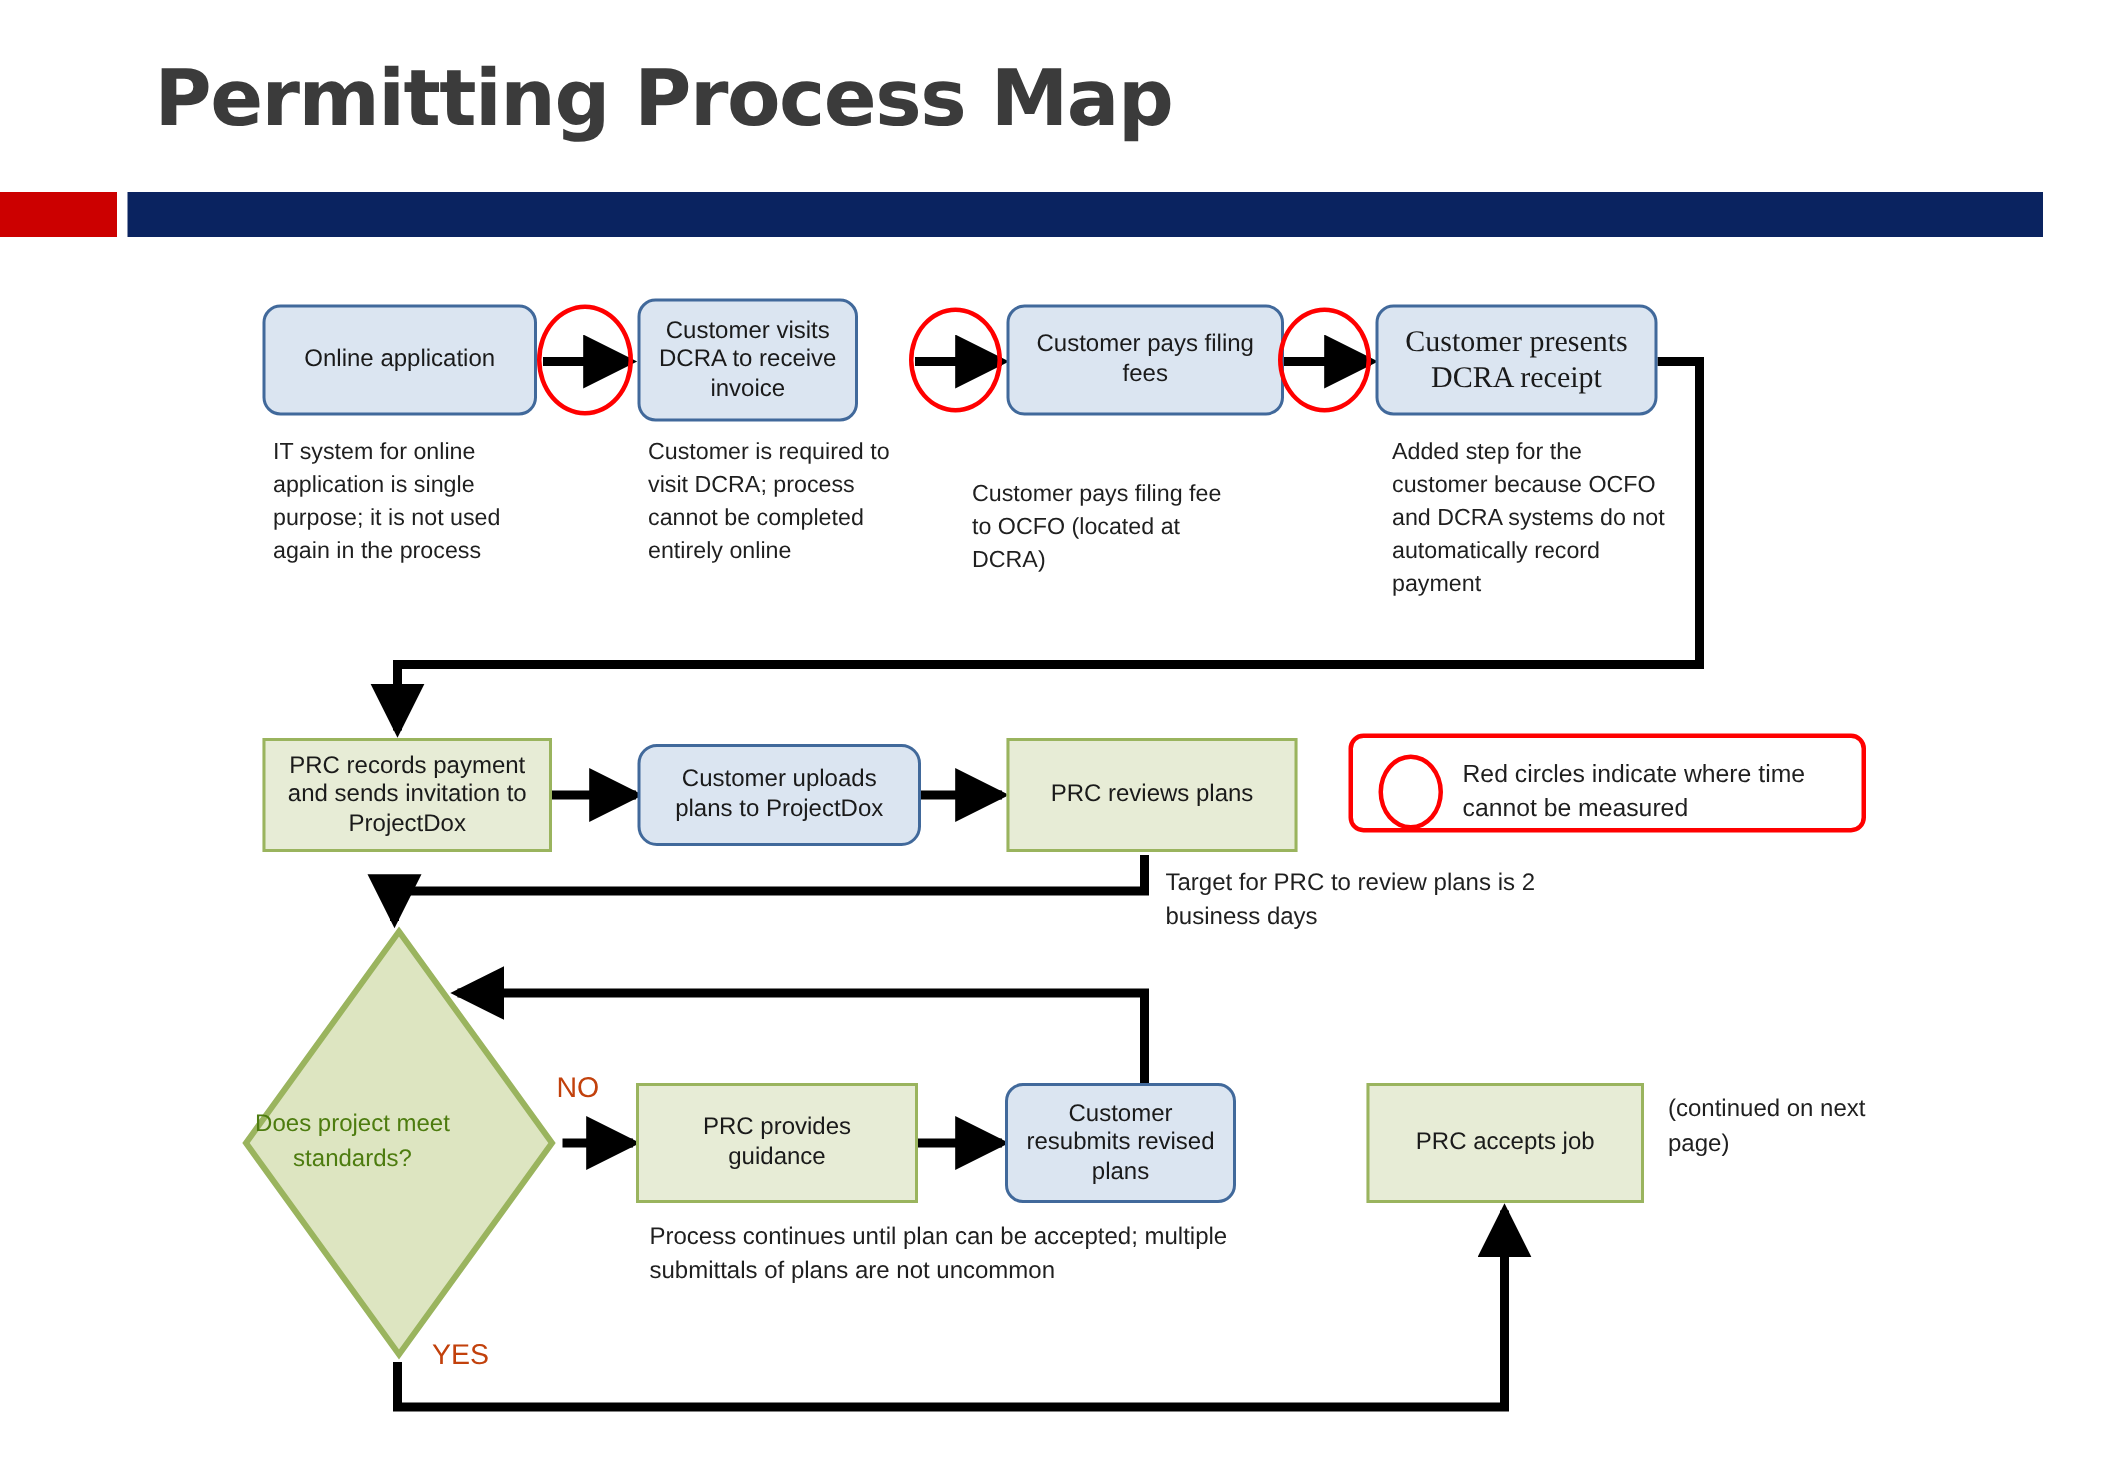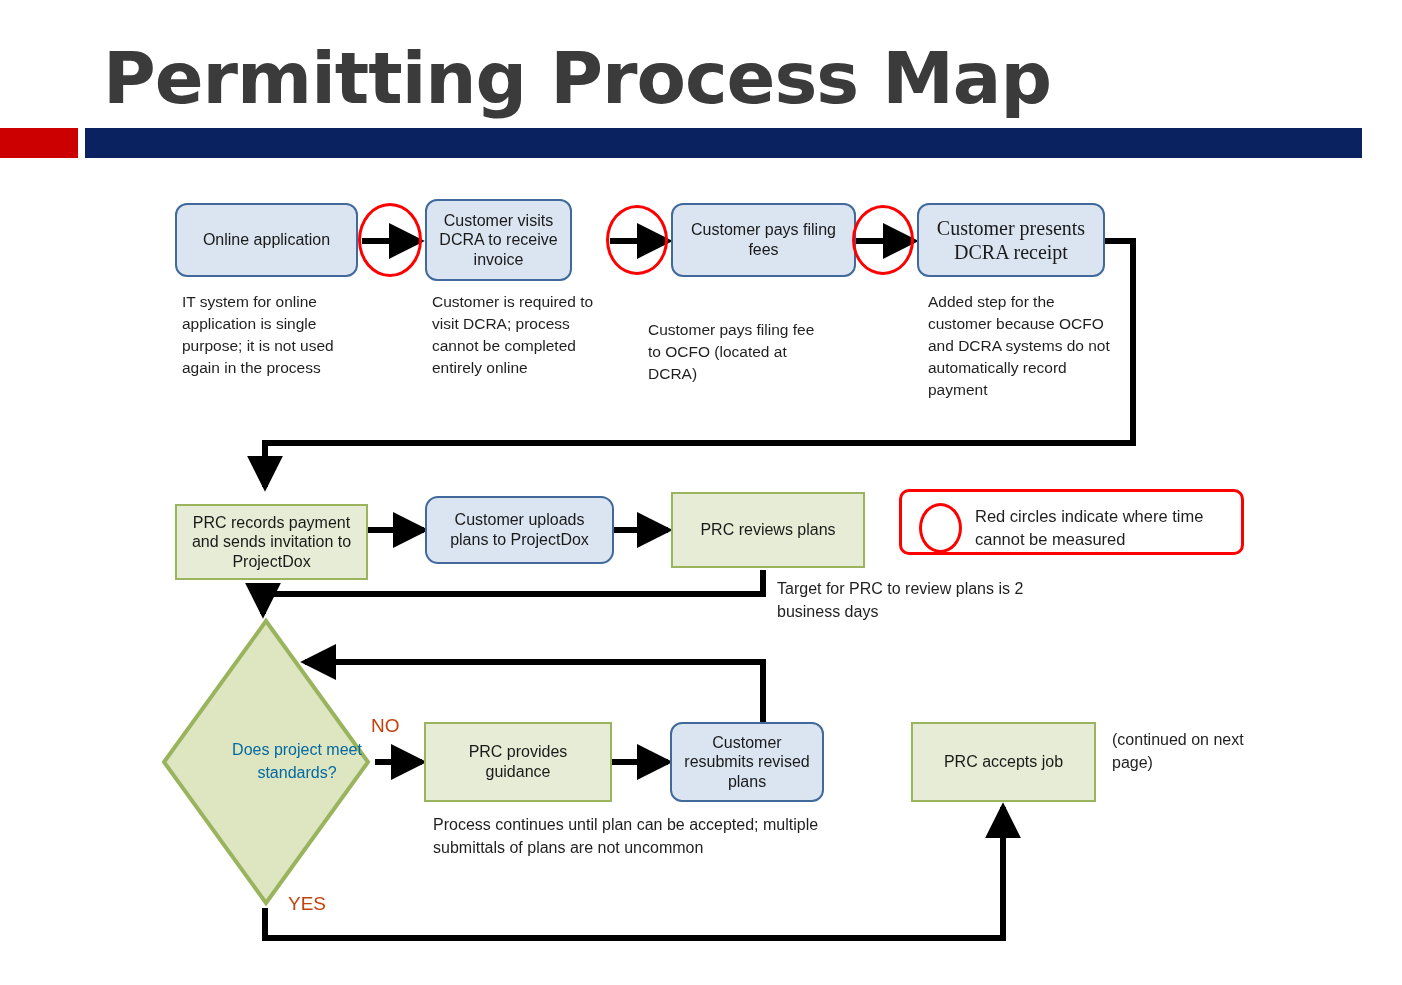--- a/index.html
+++ b/index.html
@@ -6,21 +6,21 @@
   body{
     width:1402px;height:985px;background:#ffffff;
     font-family:"Liberation Sans", sans-serif;
     position:relative;overflow:hidden;
   }
   #stage{position:absolute;left:0;top:0;width:1402px;height:985px;}
 
   
   .page-title{
     position:absolute;left:103px;top:36px;
-    font-size:72px;font-weight:bold;letter-spacing:-1px;
+    font-size:52px;font-weight:bold;letter-spacing:-1px;
     color:#3b3b3b;white-space:nowrap;
     font-family:"DejaVu Sans", sans-serif;
   }
   .bar-red{position:absolute;left:0px;top:128px;width:78px;height:30px;background:#cc0000;}
   .bar-navy{position:absolute;left:85px;top:128px;width:1277px;height:30px;background:#0a2360;}
 
   
   .node{
     position:absolute;display:flex;align-items:center;justify-content:center;
     text-align:center;box-sizing:border-box;line-height:1.22;
@@ -34,22 +34,22 @@
     background:#e7ecd6;border:2px solid #9ab45e;border-radius:0;
     font-size:16px;
   }
   .node-inner{padding:0 10px;}
 
   
   .diamond-wrap{position:absolute;left:160px;top:617px;width:212px;height:290px;}
   .diamond-shape{position:absolute;left:0;top:0;width:212px;height:290px;}
   .diamond-label{
     position:absolute;left:0;top:0;width:212px;height:290px;
-    display:flex;align-items:flex-end;justify-content:center;flex-direction:column;
-    font-size:16px;color:#0369a1;line-height:1.42;text-align:center;
+    display:flex;align-items:flex-start;justify-content:center;flex-direction:column;
+    font-size:16px;color:#4d7c0f;line-height:1.42;text-align:center;
   }
 
   
   .caption{
     position:absolute;font-size:15.5px;line-height:1.42;color:#1f1f1f;
   }
   .annot{
     position:absolute;font-size:16px;line-height:1.42;color:#1f1f1f;
   }
   .branch-label{
@@ -135,21 +135,21 @@
 
   <div class="redcirc" style="left:358px;top:203px;width:64px;height:74px;"></div>
   <div class="redcirc" style="left:606px;top:205px;width:62px;height:70px;"></div>
   <div class="redcirc" style="left:852px;top:205px;width:62px;height:70px;"></div>
 
   <div class="caption" style="left:182px;top:291px;width:170px;">IT system for online application is single purpose; it is not used again in the process</div>
   <div class="caption" style="left:432px;top:291px;width:180px;">Customer is required to visit DCRA; process cannot be completed entirely online</div>
   <div class="caption" style="left:648px;top:291px;width:170px;margin-top:28px;">Customer pays filing fee to OCFO (located at DCRA)</div>
   <div class="caption" style="left:928px;top:291px;width:190px;">Added step for the customer because OCFO and DCRA systems do not automatically record payment</div>
 
-  <div class="node node-green" style="left:175px;top:492px;width:193px;height:76px;margin-top:12px;">
+  <div class="node node-green" style="left:175px;top:492px;width:193px;height:76px;">
     <span class="node-inner">PRC records payment and sends invitation to ProjectDox</span>
   </div>
 
   <div class="node node-blue" style="left:425px;top:496px;width:189px;height:68px;border-radius:13px;">
     <span class="node-inner">Customer uploads plans to ProjectDox</span>
   </div>
 
   <div class="node node-green" style="left:671px;top:492px;width:194px;height:76px;">
     <span class="node-inner">PRC reviews plans</span>
   </div>

